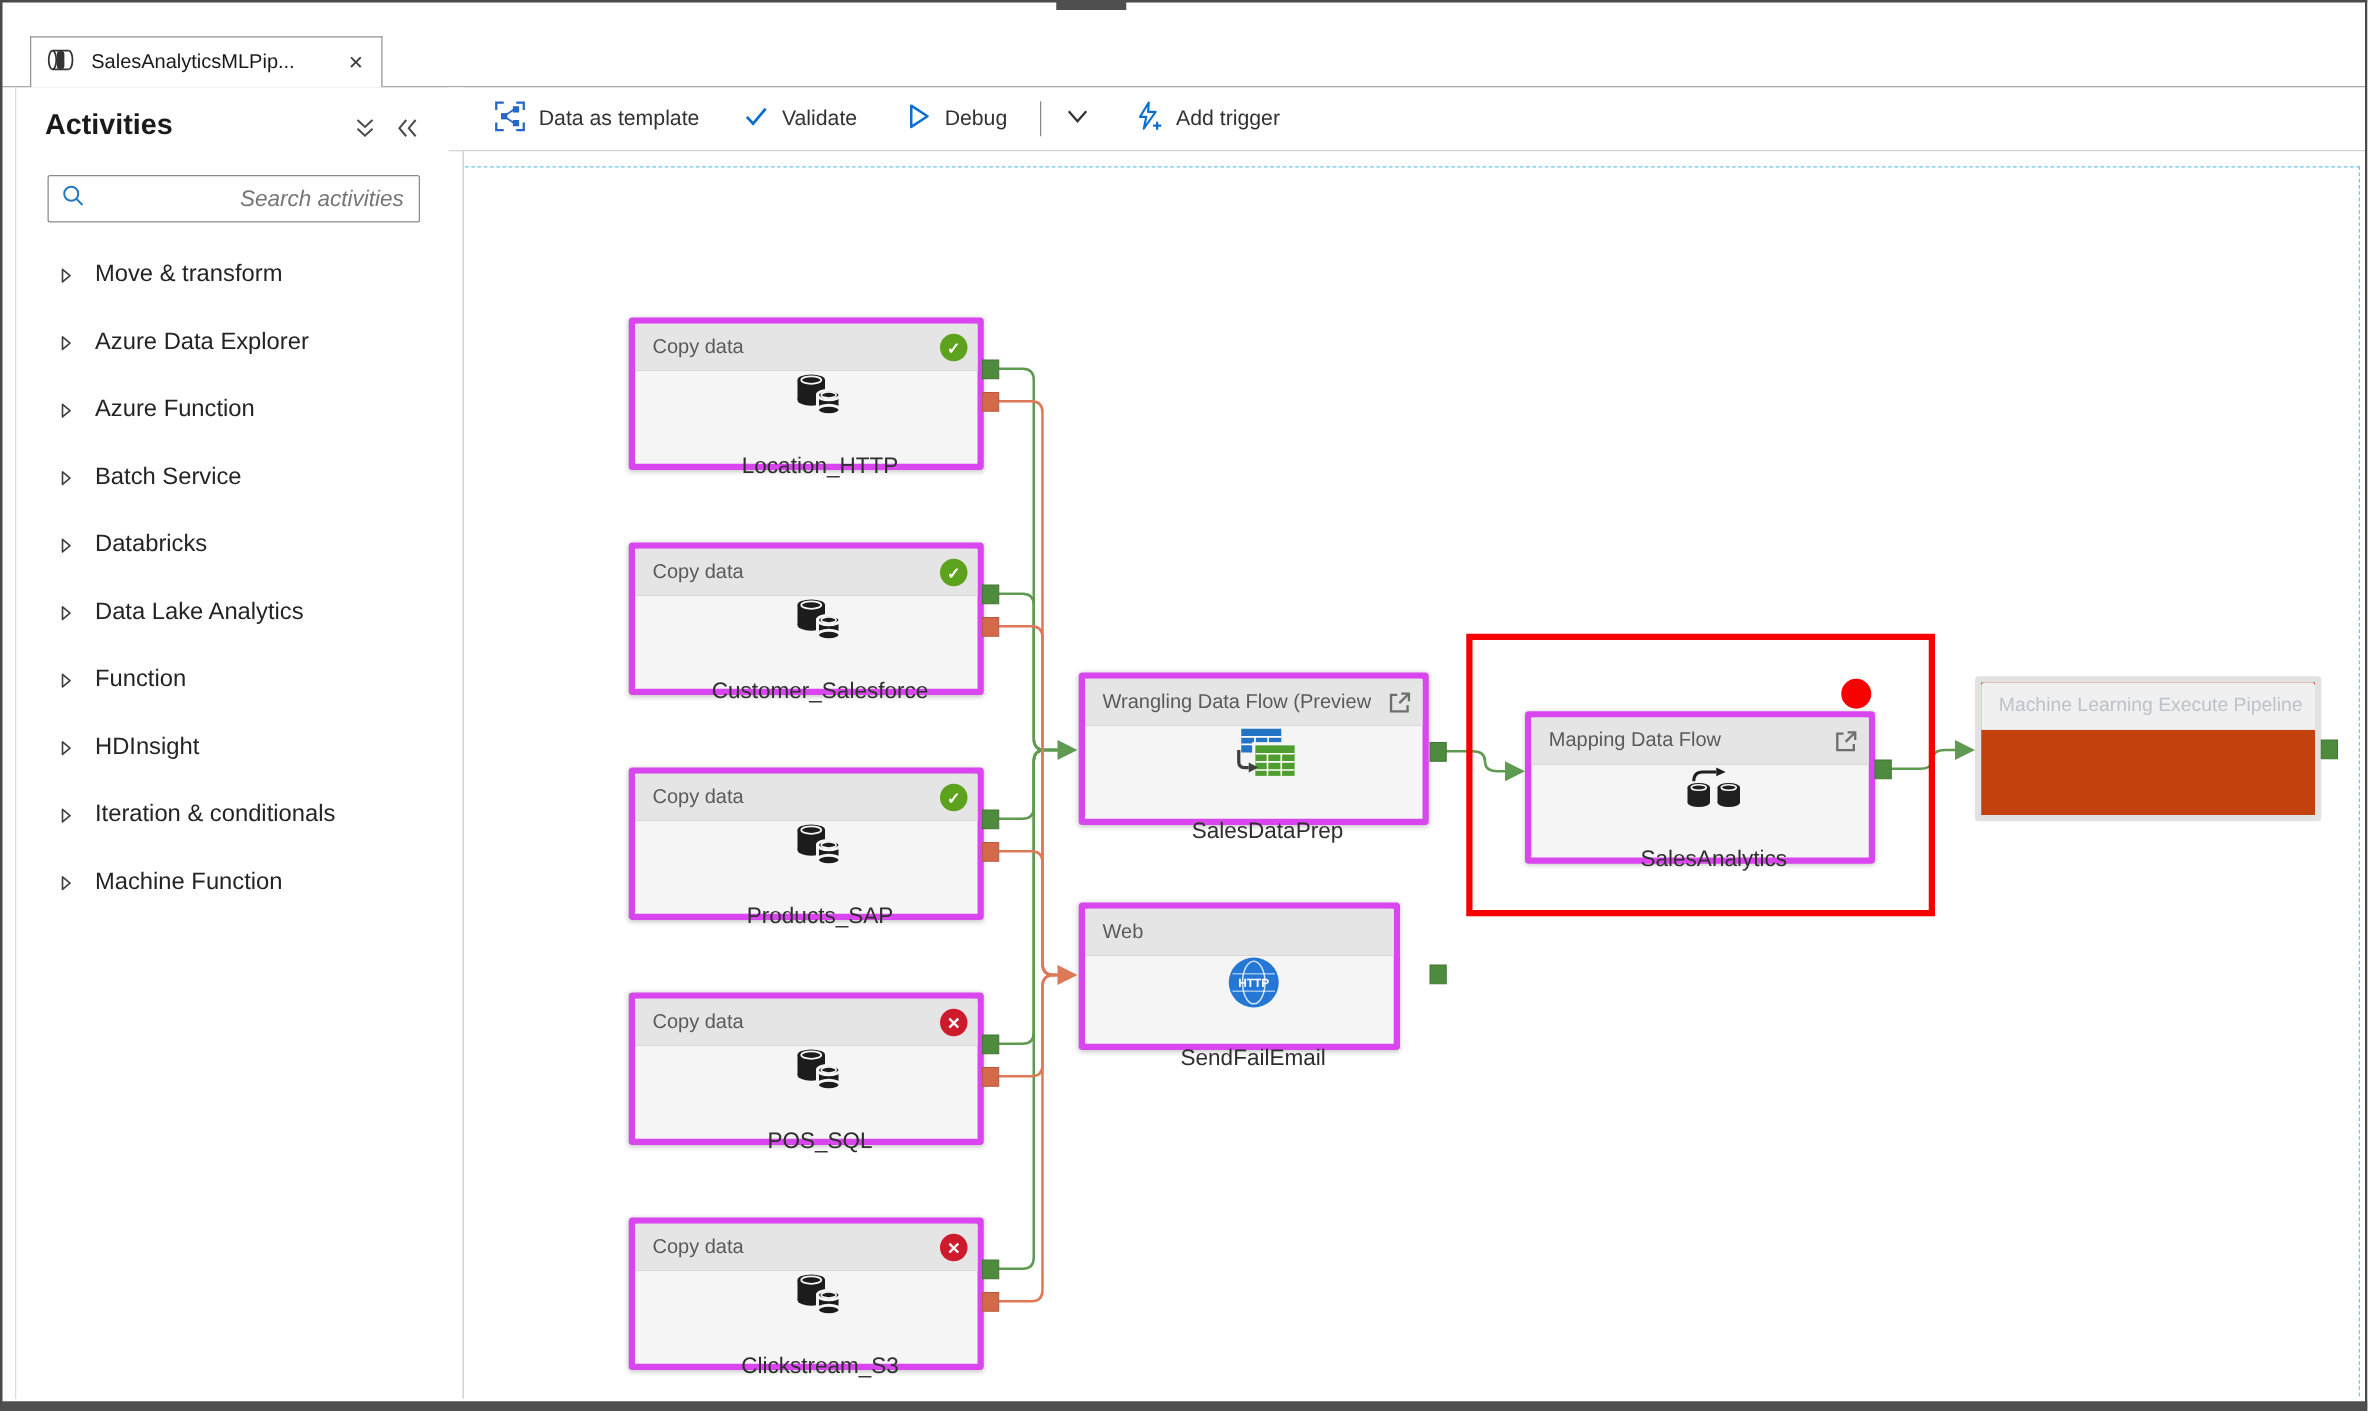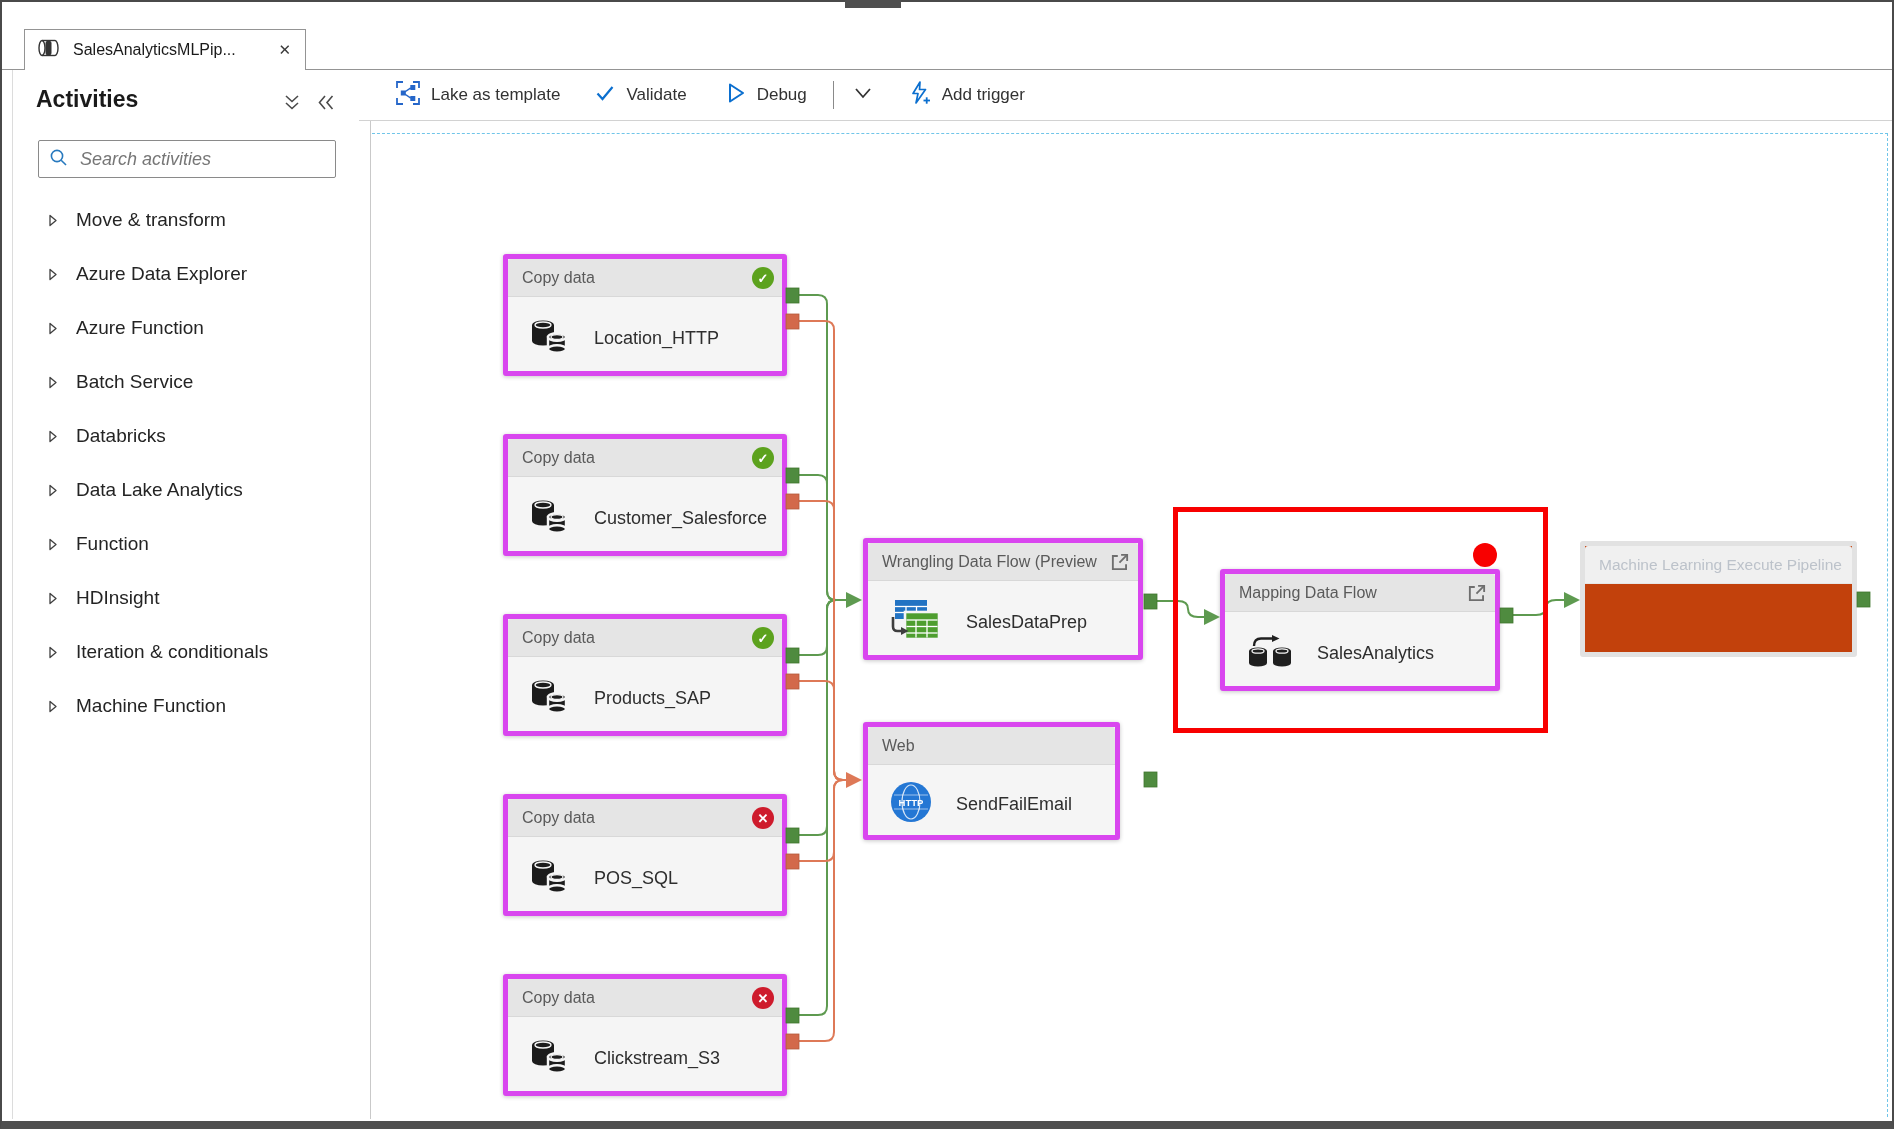--- a/index.html
+++ b/index.html
@@ -19,42 +19,42 @@
   .tab-title{font-size:16px;color:#1a1a1a;white-space:nowrap;overflow:hidden;flex:1;}
   .tab-close{color:#3a3a3a;font-size:15px;cursor:pointer;padding:0 2px;}
 
   
   .sidebar{position:absolute;left:2px;top:70px;width:356px;bottom:10px;background:#fff;border-right:1px solid #c9c9c9;z-index:2;padding-left:12px;}
   .sidebar-rail{position:absolute;left:10px;top:0;bottom:0;width:1px;background:#dcdcdc;}
   .sidebar-header{position:absolute;left:34px;top:16px;font-size:23px;font-weight:700;color:#1a1a1a;}
   .sidebar-chevrons{position:absolute;right:34px;top:24px;display:flex;gap:14px;align-items:center;}
   .searchbox{position:absolute;left:36px;top:70px;width:298px;height:38px;border:1px solid #8a8a8a;border-radius:2px;
              display:flex;align-items:center;gap:10px;padding:0 10px;box-sizing:border-box;background:#fff;}
-  .searchbox input{border:none;outline:none;flex:1;font-size:18px;font-family:"Liberation Sans",sans-serif;color:#b91c1c;background:transparent;}
+  .searchbox input{border:none;outline:none;flex:1;font-size:18px;font-family:"Liberation Sans",sans-serif;color:#b91c1c;background:transparent;text-align:right;}
   .searchbox input::placeholder{font-style:italic;color:#767676;}
   .side-item{position:absolute;left:0;right:0;height:26px;display:flex;align-items:center;gap:18px;padding-left:46px;cursor:pointer;}
   .side-item span.lbl{font-size:19px;color:#242424;}
 
   
   .toolbar{position:absolute;left:359px;top:70px;right:2px;height:50px;background:#fff;border-bottom:1px solid #d2d2d2;
            display:flex;align-items:center;z-index:2;}
   .tbtn{display:flex;align-items:center;gap:10px;font-size:17px;color:#323232;cursor:pointer;white-space:nowrap;}
   .tsep{width:1px;height:28px;background:#8a8a8a;}
 
   
   .canvas{position:absolute;left:359px;top:121px;right:2px;bottom:10px;background:#fff;z-index:1;}
   .canvas-frame{position:absolute;left:362px;top:133px;width:1524px;bottom:12px;border:1px dashed #70c5e9;border-bottom:none;z-index:1;pointer-events:none;}
 
   
   .node{position:absolute;width:284px;height:122px;background:#f5f5f5;border:5px solid #d946ef;border-radius:3px;
         box-shadow:0 1px 4px rgba(0,0,0,.22);box-sizing:border-box;z-index:5;cursor:pointer;}
   .node-header{height:38px;background:#e5e5e5;border-bottom:1px solid #d8d8d8;border-radius:3px 3px 0 0;
                display:flex;align-items:center;padding:0 44px 0 14px;font-size:16px;color:#5a5a5a;
                white-space:nowrap;overflow:hidden;position:relative;box-sizing:border-box;}
-  .node-body{height:82px;display:flex;align-items:center;gap:24px;padding-left:22px;}
+  .node-body{height:82px;display:flex;align-items:center;gap:24px;padding-left:22px;flex-direction:column;}
   .node-label{font-size:18px;color:#2e2e2e;}
   .badge{position:absolute;right:8px;top:8px;width:22px;height:22px;border-radius:50%;
          display:flex;align-items:center;justify-content:center;color:#fff;font-size:13px;font-weight:700;}
   .node[data-status="succeeded"] .badge{background:#5ca21d;}
   .node[data-status="succeeded"] .badge::after{content:"✓";}
   .node[data-status="failed"] .badge{background:#ce1b2c;}
   .node[data-status="failed"] .badge::after{content:"✕";}
   .launch{position:absolute;right:7px;top:8px;}
   .node.disabled{border-color:#e2e2e2;box-shadow:none;background:#c2410c;}
   .node.disabled .node-header{background:#f0f0f0;color:#bcc2ca;border-color:#e6e6e6;}
@@ -182,21 +182,21 @@
     <span>
       <svg width="26" height="26" viewBox="0 0 26 26">
         <path d="M2 8 V2 H8 M18 2 H24 V8 M24 18 V24 H18 M8 24 H2 V18" fill="none" stroke="#2566c9" stroke-width="1.8"></path>
         <line x1="9" y1="12.5" x2="15.8" y2="7.8" stroke="#2566c9" stroke-width="1.4"></line>
         <line x1="9" y1="13.5" x2="15.8" y2="18.2" stroke="#2566c9" stroke-width="1.4"></line>
         <rect x="15.3" y="5" width="5" height="5" fill="#2566c9"></rect>
         <rect x="5.8" y="10.5" width="5" height="5" fill="#2566c9"></rect>
         <rect x="15.3" y="16" width="5" height="5" fill="#2566c9"></rect>
       </svg>
     </span>
-    <span>Lake as template</span>
+    <span>Data as template</span>
   </div>
   <div class="tbtn" style="margin-left:34px">
     <span>
       <svg width="22" height="22" viewBox="0 0 22 22">
           <path d="M3.5 11.5 L8.5 17 L18.5 5" fill="none" stroke="#0b6fcf" stroke-width="2.2"></path>
         </svg>
     </span>
     <span>Validate</span>
   </div>
   <div class="tbtn" style="margin-left:38px">

